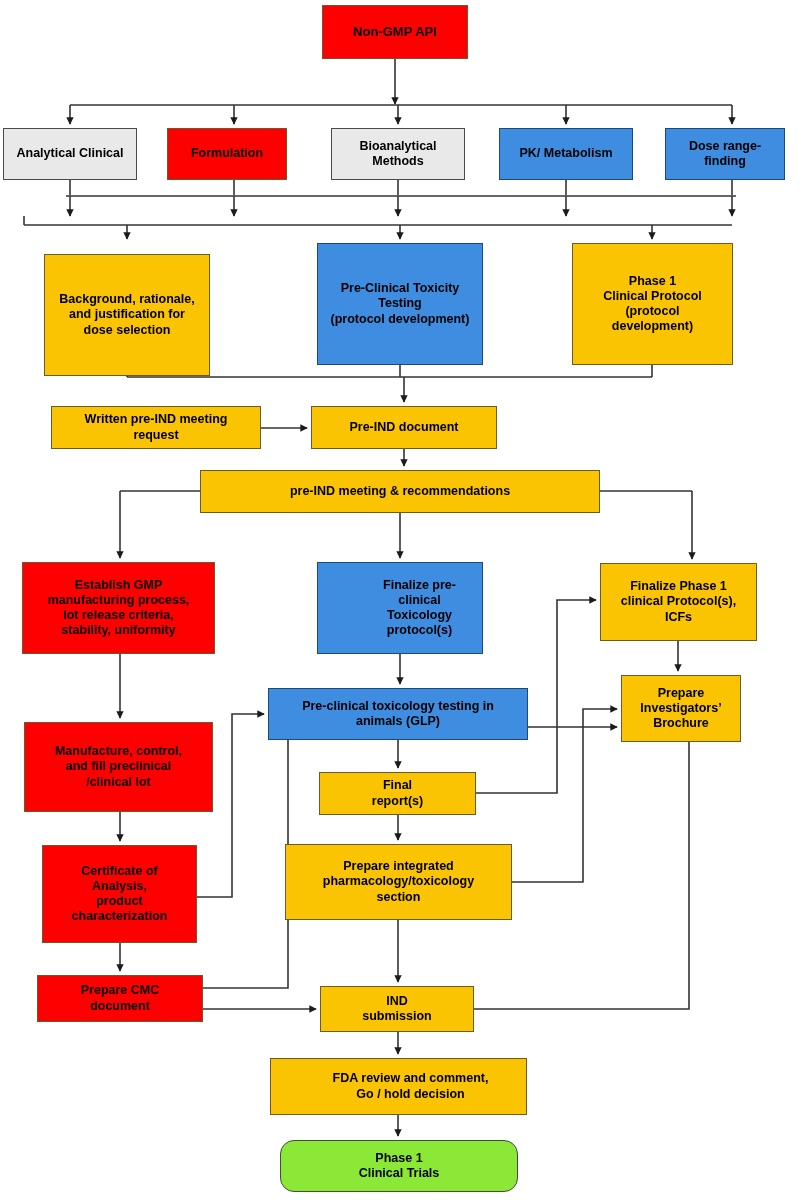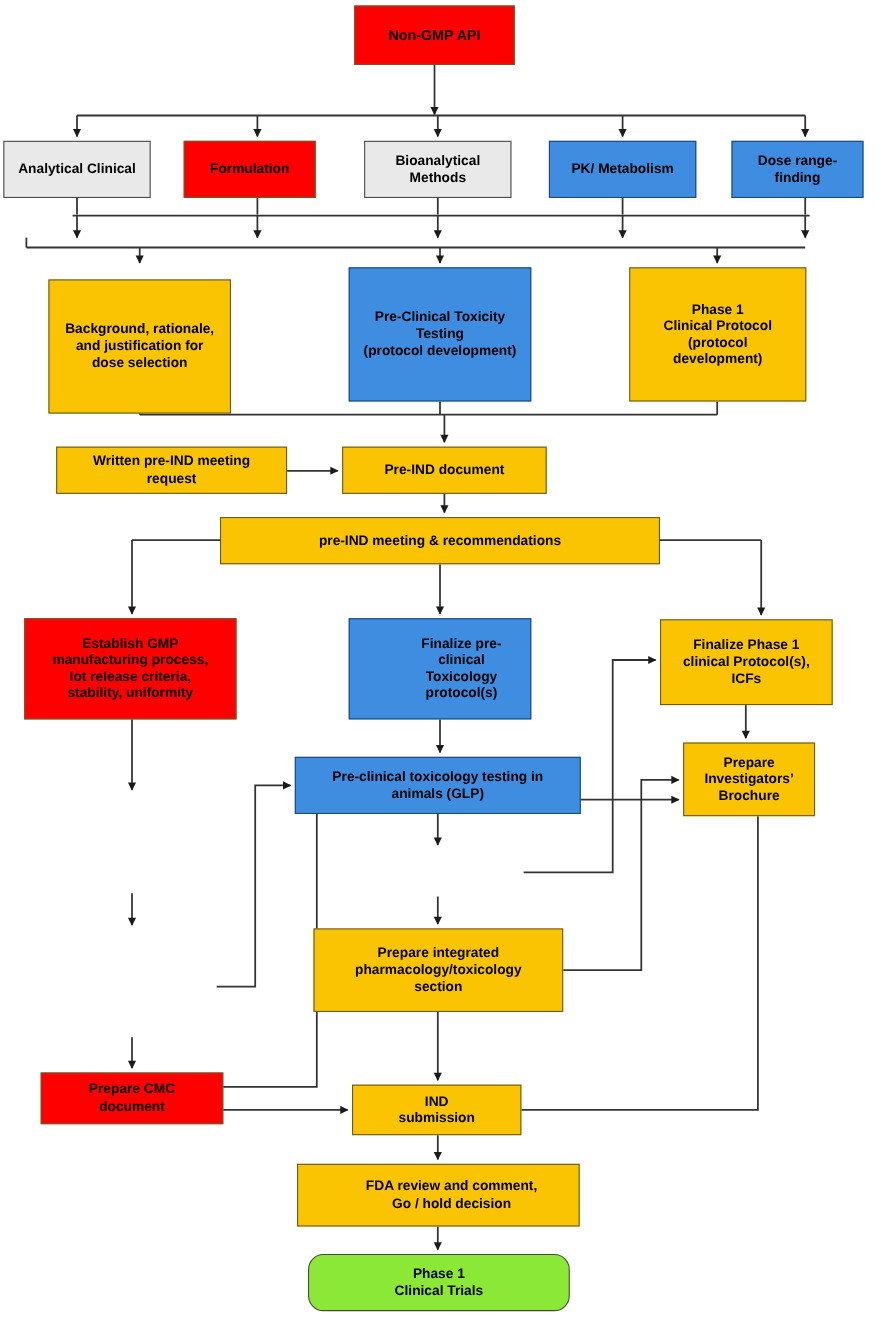--- a/index.html
+++ b/index.html
@@ -173,27 +173,36 @@
   <div class="node c-red fs12" style="left:22px;top:562px;width:193px;height:92px;">
       <span class="lbl">Establish GMP<br>manufacturing process,<br>lot release criteria,<br>stability, uniformity</span>
     </div>
   <div class="node c-blue fs12" style="left:317px;top:562px;width:166px;height:92px;padding-left:43px;">
       <span class="lbl">Finalize pre-<br>clinical<br>Toxicology<br>protocol(s)</span>
     </div>
   <div class="node c-yellow fs12" style="left:600px;top:563px;width:157px;height:78px;">
       <span class="lbl">Finalize Phase 1<br>clinical Protocol(s),<br>ICFs</span>
     </div>
 
+  <div class="node c-red fs12" style="left:24px;top:722px;width:189px;height:90px;">
+      <span class="lbl">Manufacture, control,<br>and fill preclinical<br>/clinical lot</span>
+    </div>
   <div class="node c-blue fs12" style="left:268px;top:688px;width:260px;height:52px;">
       <span class="lbl">Pre-clinical toxicology testing in<br>animals (GLP)</span>
     </div>
   <div class="node c-yellow fs12" style="left:621px;top:675px;width:120px;height:67px;">
       <span class="lbl">Prepare<br>Investigators’<br>Brochure</span>
     </div>
 
+  <div class="node c-yellow fs12" style="left:319px;top:772px;width:157px;height:43px;">
+      <span class="lbl">Final<br>report(s)</span>
+    </div>
+  <div class="node c-red fs12" style="left:42px;top:845px;width:155px;height:98px;">
+      <span class="lbl">Certificate of<br>Analysis,<br>product<br>characterization</span>
+    </div>
   <div class="node c-yellow fs12" style="left:285px;top:844px;width:227px;height:76px;">
       <span class="lbl">Prepare integrated<br>pharmacology/toxicology<br>section</span>
     </div>
 
   <div class="node c-red fs12" style="left:37px;top:975px;width:166px;height:47px;">
       <span class="lbl">Prepare CMC<br>document</span>
     </div>
   <div class="node c-yellow fs12" style="left:320px;top:986px;width:154px;height:46px;">
       <span class="lbl">IND<br>submission</span>
     </div>

